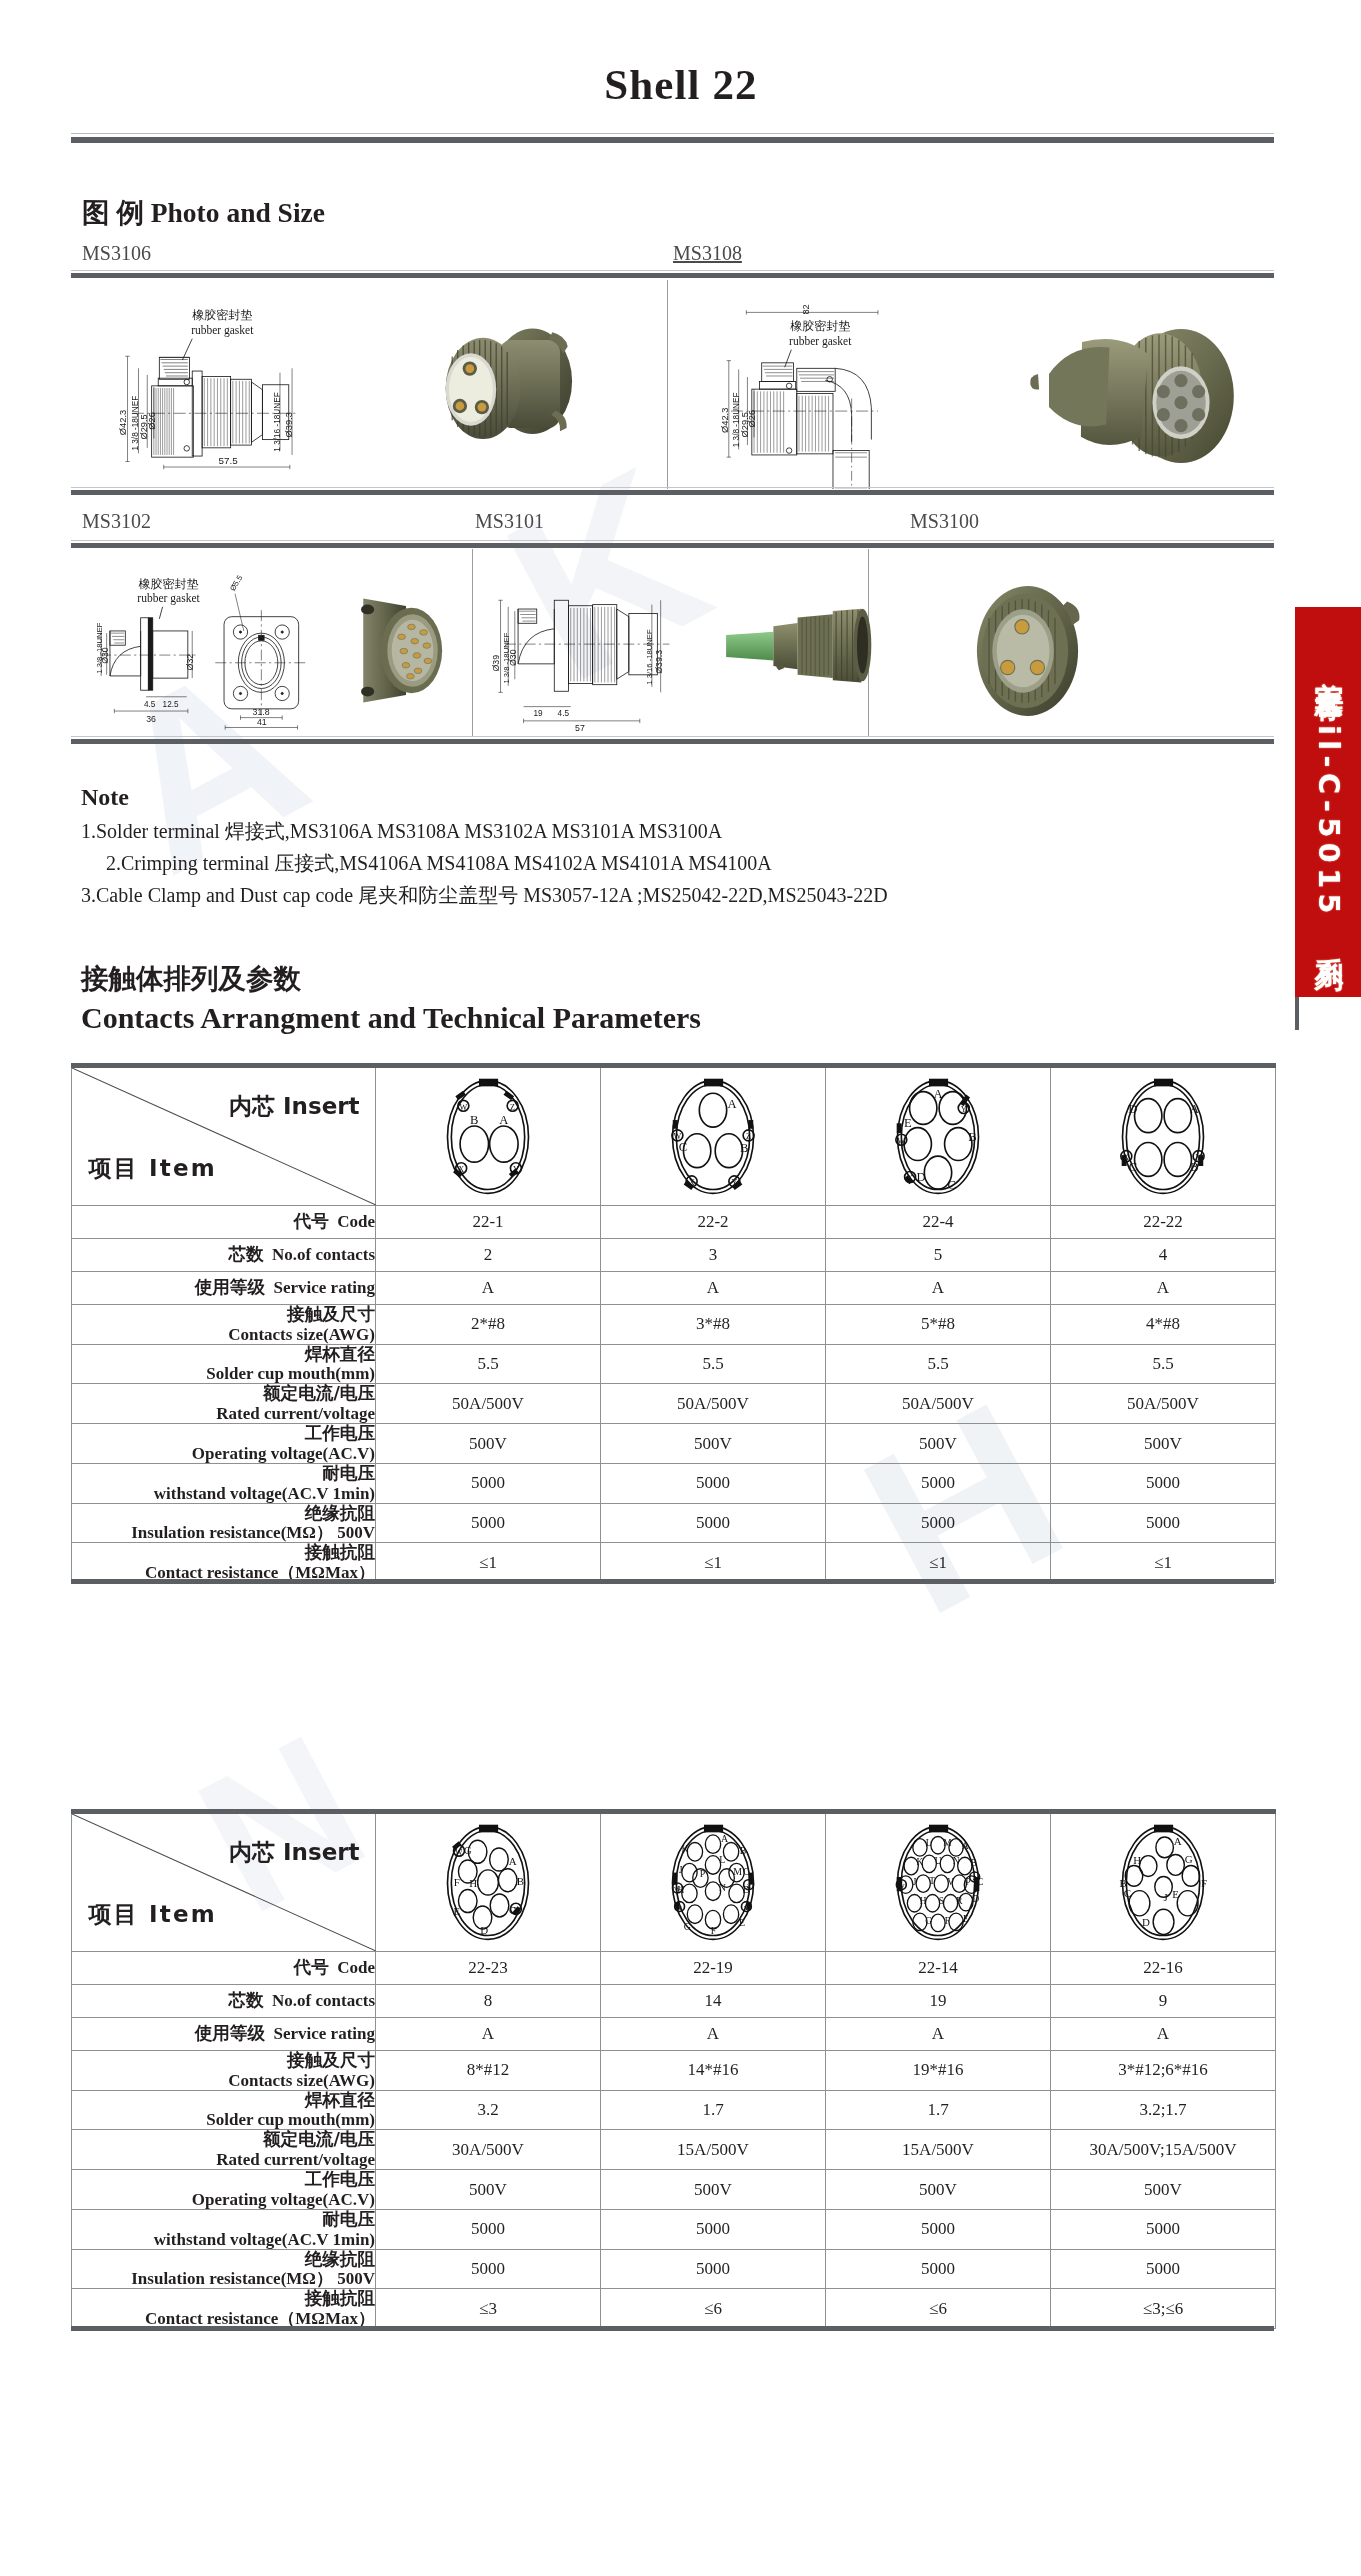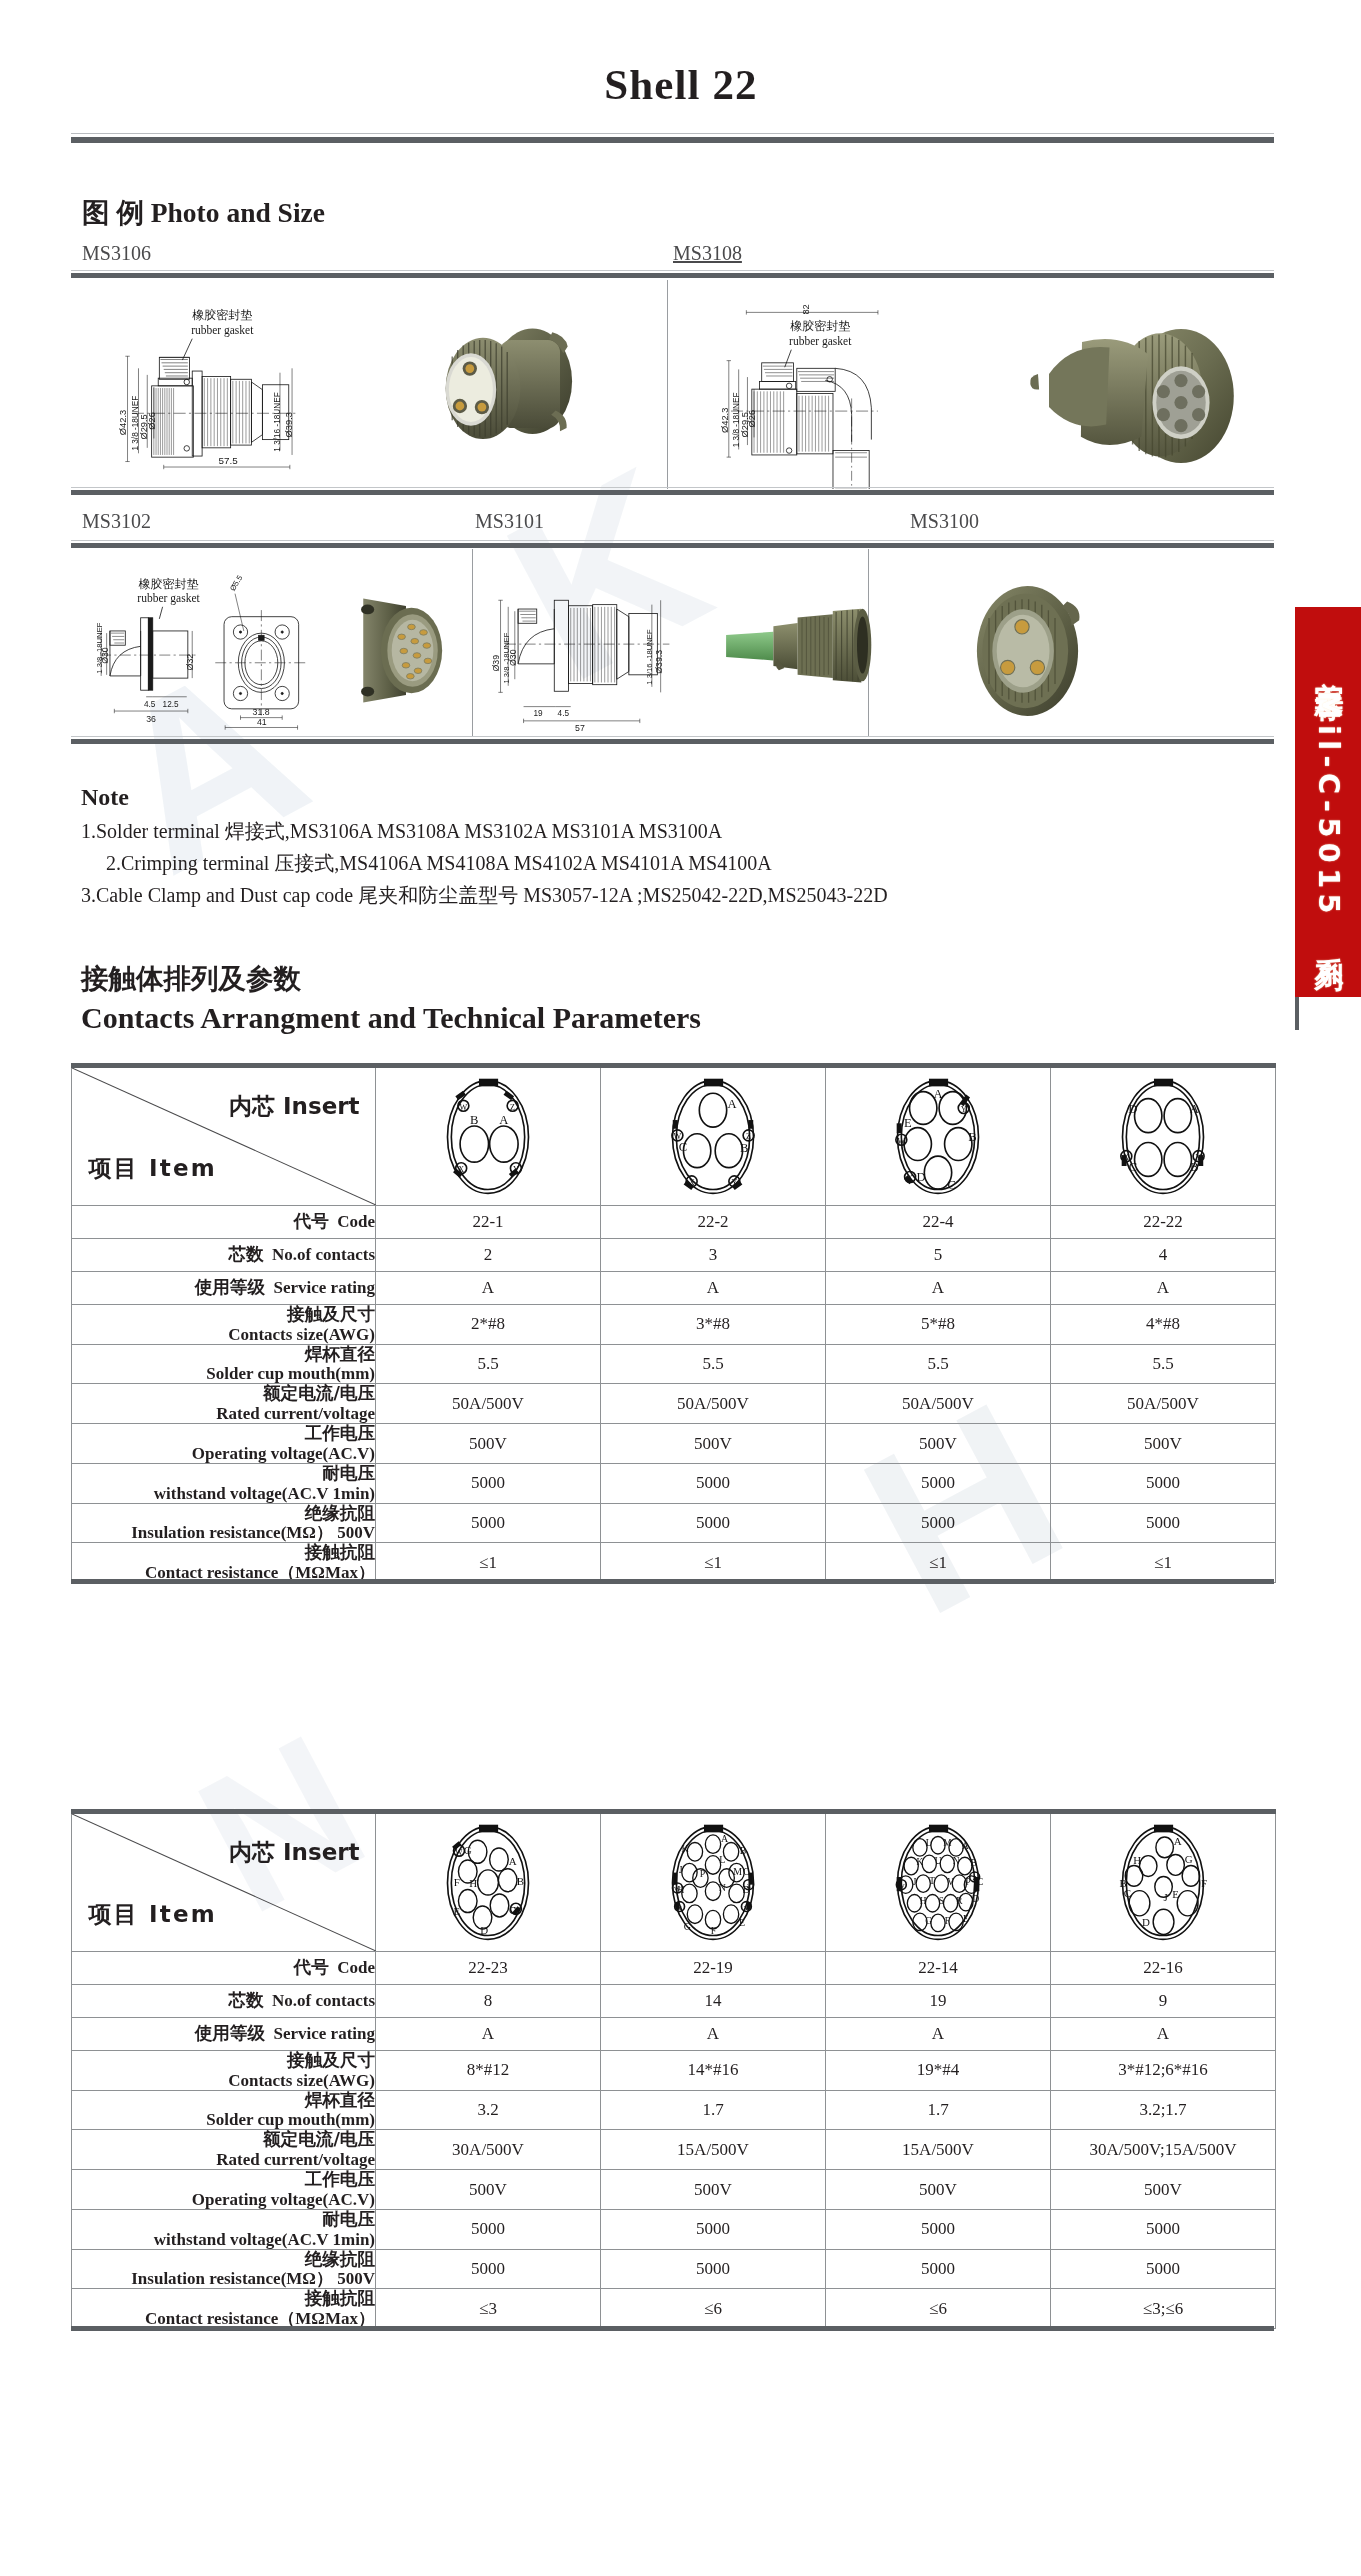--- a/index.html
+++ b/index.html
@@ -921,21 +921,21 @@
           <td class="lbl"><span class="cn">使用等级</span>&nbsp; <span class="en">Service rating</span></td>
           <td>A</td>
           <td>A</td>
           <td>A</td>
           <td>A</td>
         </tr>
         <tr>
           <td class="lbl"><span class="cn">接触及尺寸</span><br><span class="en">Contacts size(AWG)</span></td>
           <td>8*#12</td>
           <td>14*#16</td>
-          <td>19*#4</td>
+          <td>19*#16</td>
           <td>3*#12;6*#16</td>
         </tr>
         <tr>
           <td class="lbl"><span class="cn">焊杯直径</span><br><span class="en">Solder cup mouth(mm)</span></td>
           <td>3.2</td>
           <td>1.7</td>
           <td>1.7</td>
           <td>3.2;1.7</td>
         </tr>
         <tr>

